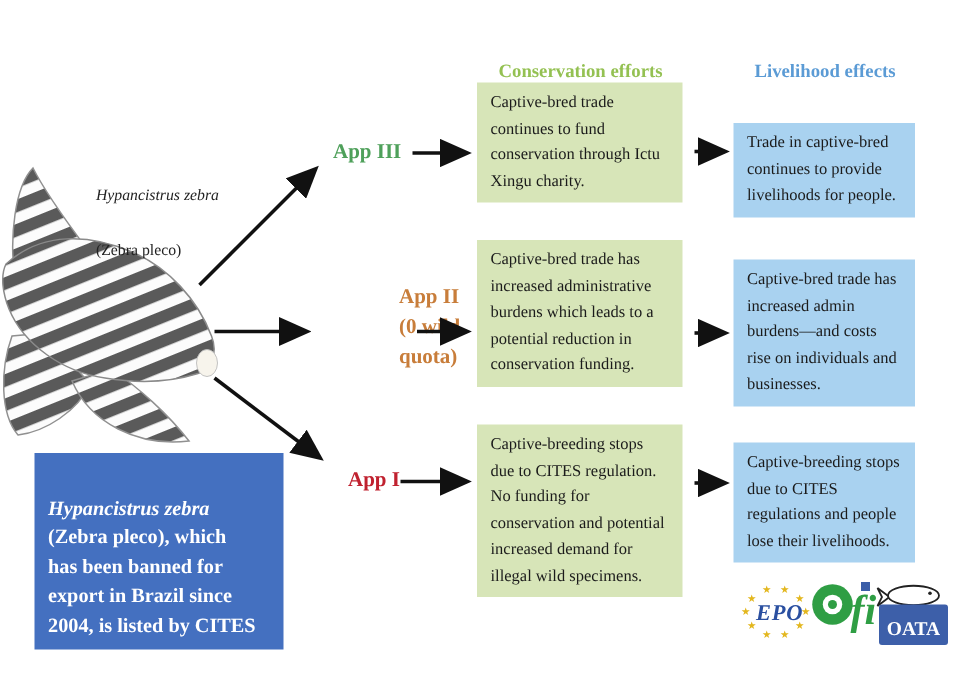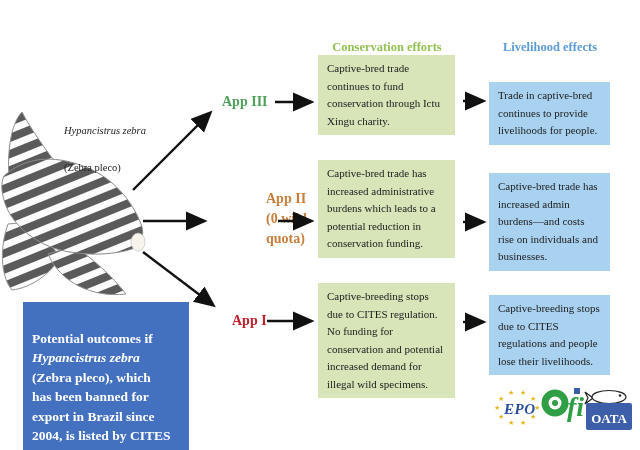--- a/index.html
+++ b/index.html
@@ -92,22 +92,21 @@
 increased admin
 burdens—and costs
 rise on individuals and
 businesses.</div>
   <div class="abs box blue b3">Captive-breeding stops
 due to CITES
 regulations and people
 lose their livelihoods.</div>
 
   <div class="abs intro-box">
-    <span>Potential outcomes if
-</span><span class="species">Hypancistrus zebra</span><span>
+    <span class="species">Hypancistrus zebra</span><span>
 (Zebra pleco), which
 has been banned for
 export in Brazil since
 2004, is listed by CITES</span>
   </div>
 
   <svg class="abs arrow-layer" width="640" height="450" viewBox="0 0 640 450">
     <defs>
       <marker id="ah" markerWidth="9" markerHeight="8" refX="7.5" refY="4" orient="auto">
         <path d="M0,0 L9,4 L0,8 Z" fill="#111"></path>

